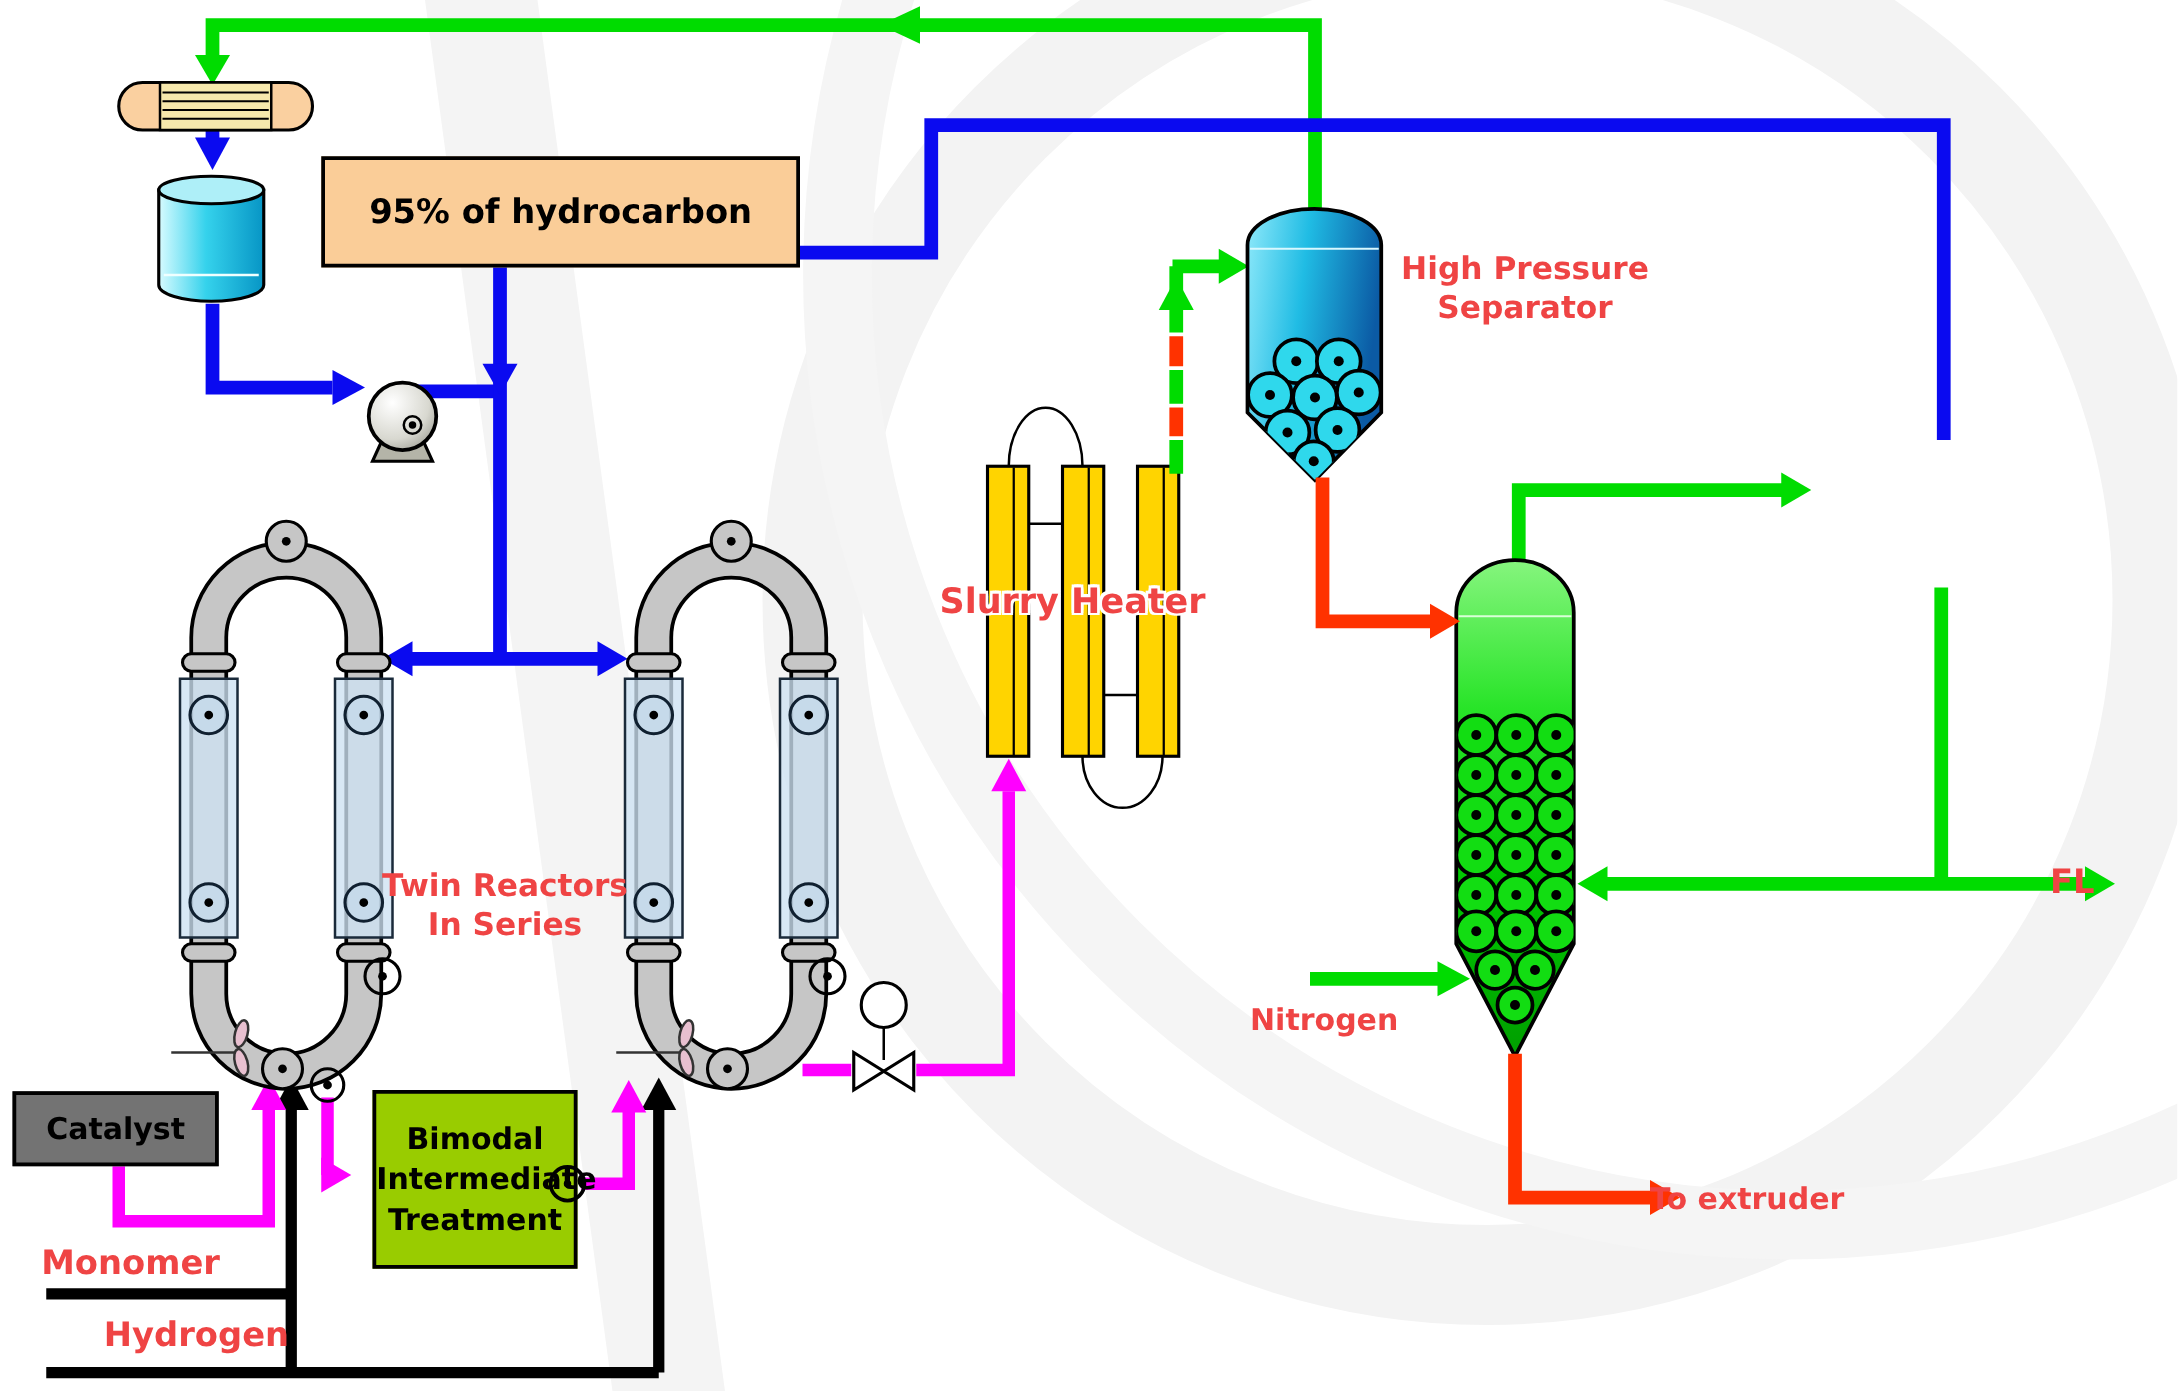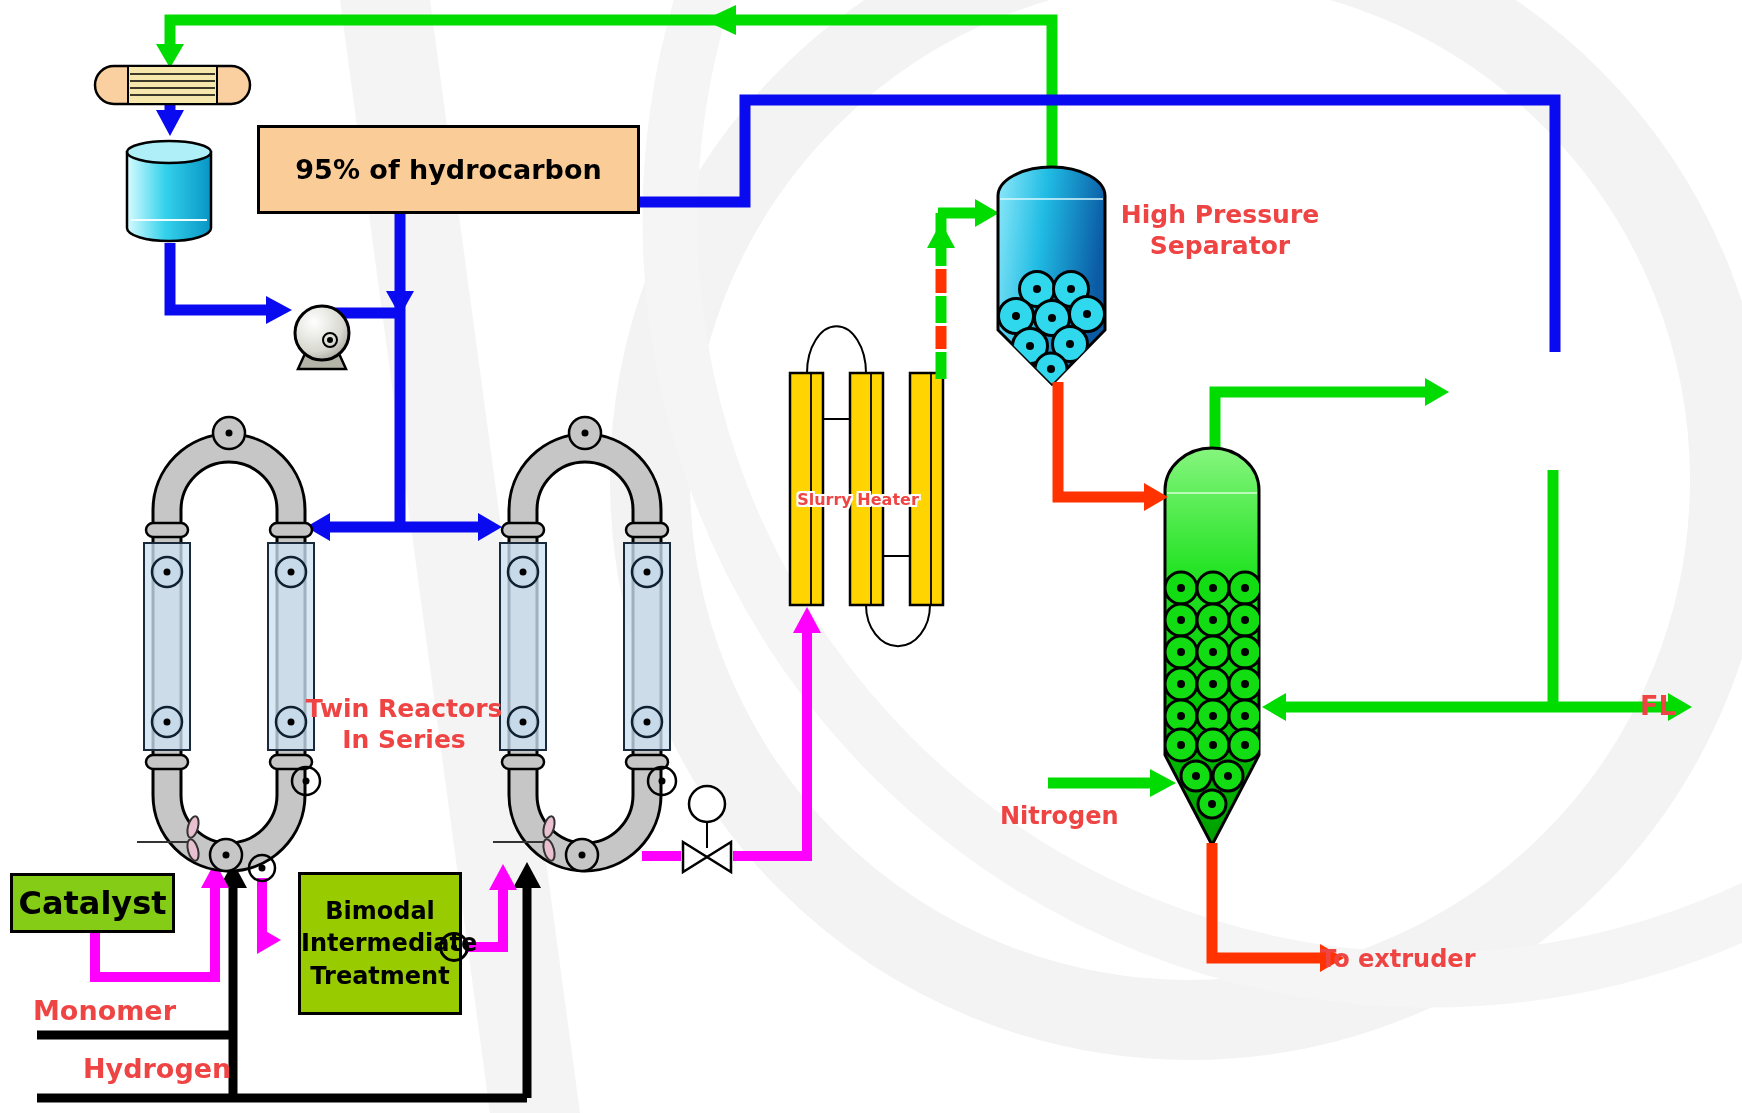--- a/index.html
+++ b/index.html
@@ -4,21 +4,21 @@
 <style>
   html,body{margin:0;padding:0;background:#fff;}
   .canvas{position:relative;width:1742px;height:1113px;background:#ffffff;overflow:hidden;
           font-family:"DejaVu Sans","Liberation Sans",sans-serif;}
   svg{position:absolute;left:0;top:0;}
   .lbl{position:absolute;color:#ef4444;font-weight:700;text-align:center;line-height:1.22;}
   .boxlbl{position:absolute;display:flex;flex-direction:column;justify-content:center;
           text-align:center;font-weight:700;color:#000;box-sizing:border-box;}
   .note{background:#FACD98;border:3px solid #000;font-size:27px;}
   .greenbox{background:#99CC00;border:3px solid #000;font-size:24px;}
-  .lavbox{background:#84cc16;border:3px solid #000;font-size:32px;}
+  .lavbox{background:#737373;border:3px solid #000;font-size:24px;}
   .halo{text-shadow:2px 0 0 #fff,-2px 0 0 #fff,0 2px 0 #fff,0 -2px 0 #fff,2px 2px 0 #fff,-2px -2px 0 #fff,2px -2px 0 #fff,-2px 2px 0 #fff;}
   .leftalign{text-align:left;}
   .nozzle{position:absolute;width:24px;height:24px;border:3px solid #000;border-radius:50%;}
   .nozzle::after{content:"";position:absolute;left:9px;top:9px;width:6px;height:6px;background:#000;border-radius:50%;}
 </style>
 </head>
 <body>
 
 <div class="canvas">
 
@@ -355,21 +355,21 @@
   <div>Treatment</div>
 </div>
 <div class="nozzle" style="left:439px;top:932px;"></div>
 
 
 <div class="lbl" style="left:1110px;top:200px;width:220px;font-size:25px;">
   <div>High Pressure</div>
   <div>Separator</div>
 </div>
 
-<div class="lbl halo" style="left:748px;top:490px;width:220px;font-size:16px;text-align:center;">
+<div class="lbl halo" style="left:748px;top:464px;width:220px;font-size:28px;text-align:center;">
   <div>Slurry Heater</div>
 </div>
 
 <div class="lbl" style="left:294px;top:694px;width:220px;font-size:25px;">
   <div>Twin Reactors</div>
   <div>In Series</div>
 </div>
 
 <div class="lbl leftalign" style="left:33px;top:995px;font-size:27px;">Monomer</div>
 

